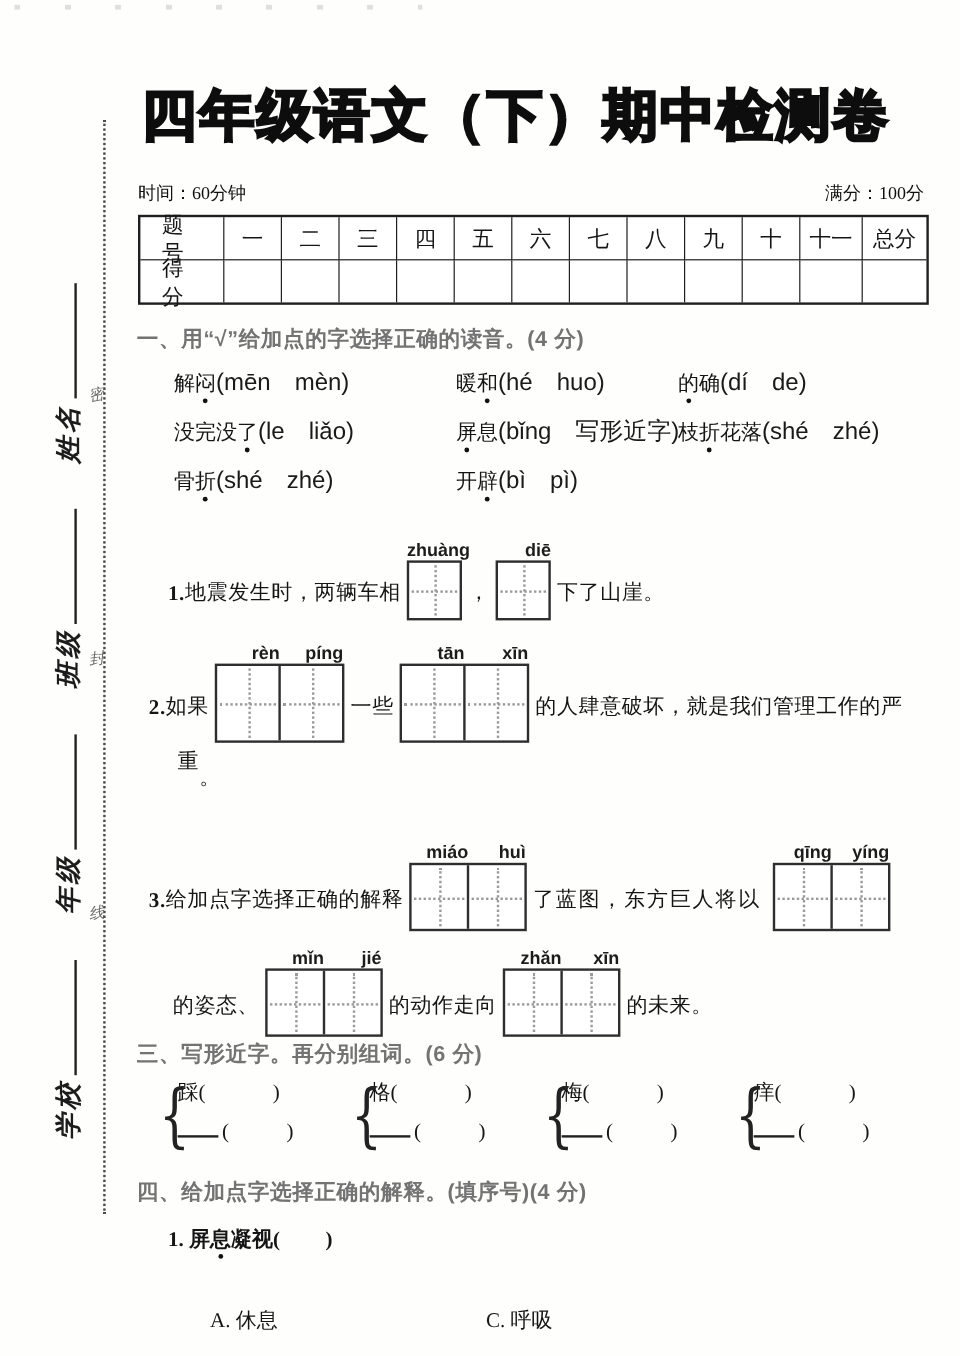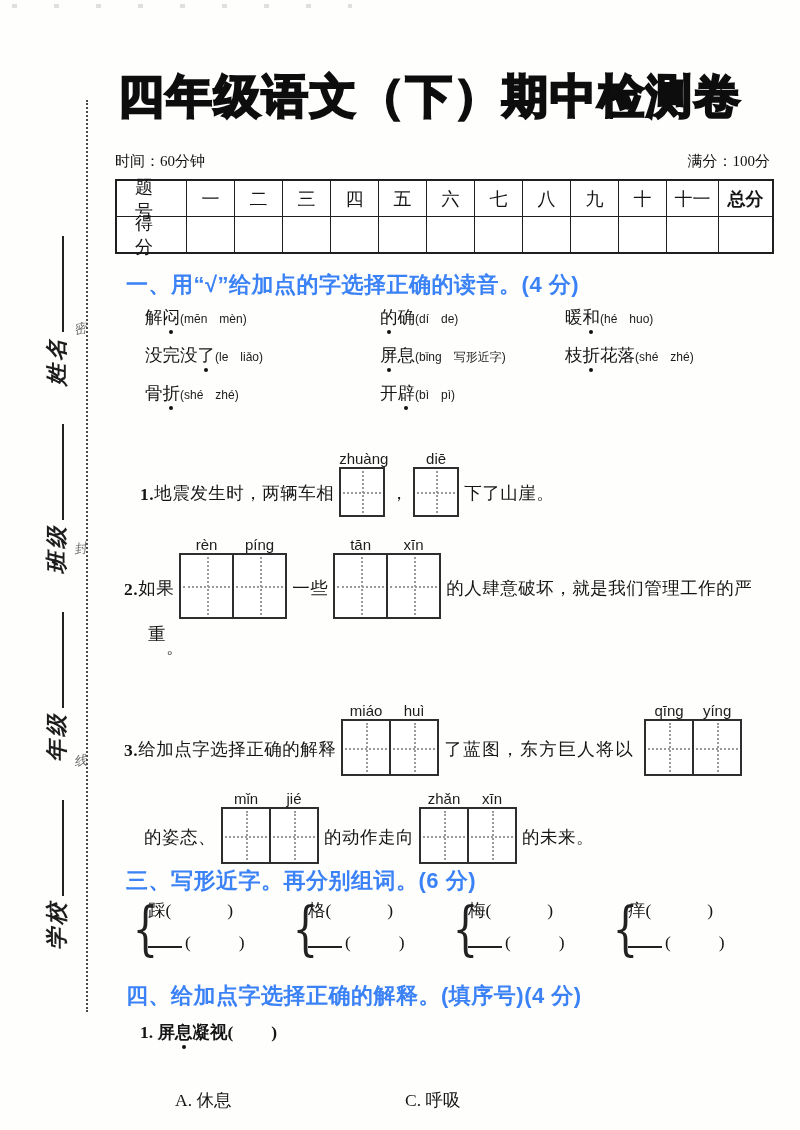--- a/index.html
+++ b/index.html
@@ -37,44 +37,44 @@
     justify-content:space-between;font-size:15px;color:#111;}
 
   
   .score-table{
     position:absolute;left:115px;top:179px;
     display:grid;grid-template-columns:70px repeat(10,48px) 52px 53px;
     border:2.5px solid #1f1f1f;background:#fff;
   }
   .tc{height:35px;display:flex;align-items:center;justify-content:center;
     font-size:18px;border-right:1.5px solid #1f1f1f;border-bottom:1.5px solid #1f1f1f;}
-  .tc:nth-child(13n){border-right:none;font-weight:bold;}
+  .tc:nth-child(13n){border-right:none;}
   .tc:nth-child(n+14){border-bottom:none;}
   .tc.lab{letter-spacing:6px;padding-left:18px;}
 
   
-  .shead{position:absolute;left:126px;margin:0;
-    font-family:"Liberation Sans",sans-serif;font-weight:bold;font-size:22px;
-    color:#3b82f6;letter-spacing:.5px;white-space:nowrap;}
+  .shead{position:absolute;left:114px;margin:0;
+    font-family:"Liberation Sans",sans-serif;font-weight:bold;font-size:18px;
+    color:#737373;letter-spacing:.5px;white-space:nowrap;}
 
   
   .s1-grid{position:absolute;left:145px;top:305px;width:628px;display:grid;
     grid-template-columns:235px 185px 208px;row-gap:14px;font-size:17.5px;}
   .s1-item{white-space:nowrap;}
-  .py{font-family:"Liberation Sans",sans-serif;font-size:12px;color:#1a1a1a;}
+  .py{font-family:"Liberation Sans",sans-serif;font-size:20px;color:#1a1a1a;}
   .du{position:relative;}
   .du::after{content:"";position:absolute;left:50%;bottom:-7px;transform:translateX(-50%);
     width:4px;height:4px;background:#111;border-radius:50%;}
 
   
   .fill-line{position:absolute;display:flex;align-items:flex-end;font-size:17.5px;white-space:nowrap;}
   .fill-line .txt{display:inline-block;letter-spacing:.5px;}
   .pbox{display:inline-flex;flex-direction:column;align-items:center;margin:0 5px;}
   .pys{display:flex;font-family:"Liberation Sans",sans-serif;font-size:15px;color:#1c1c1c;}
-  .pys span{display:inline-block;text-align:center;}
+  .pys span{display:inline-block;text-align:right;font-weight:bold;}
   .cells{display:flex;border:2px solid #2e2e2e;background:#fff;}
   .cell{position:relative;}
   .cell + .cell{border-left:2px solid #2e2e2e;}
   .cell::before{content:"";position:absolute;left:50%;top:2px;bottom:2px;border-left:2px dotted #9a9a9a;}
   .cell::after{content:"";position:absolute;top:50%;left:2px;right:2px;border-top:2px dotted #9a9a9a;}
   .sz1 .cell{width:42px;height:46px;}
   .sz2 .cell{width:51px;height:62px;}
   .sz3 .cell{width:46px;height:53px;}
   .pb1{padding-bottom:12px;}   
   .pb2{padding-bottom:19px;}
@@ -159,22 +159,22 @@
     <div class="tc"></div>
     <div class="tc"></div>
     <div class="tc"></div>
     <div class="tc"></div>
     <div class="tc"></div>
   </div>
 
   <h2 class="shead" style="top:270px">一、用“√”给加点的字选择正确的读音。(4 分)</h2>
   <div class="s1-grid">
     <div class="s1-item"><span>解</span><span class="du">闷</span><span></span><span class="py">(mēn　mèn)</span></div>
+    <div class="s1-item"><span>暖</span><span class="du">和</span><span></span><span class="py">(hé　huo)</span></div>
     <div class="s1-item"><span></span><span class="du">的</span><span>确</span><span class="py">(dí　de)</span></div>
-    <div class="s1-item"><span>暖</span><span class="du">和</span><span></span><span class="py">(hé　huo)</span></div>
     <div class="s1-item"><span>没完没</span><span class="du">了</span><span></span><span class="py">(le　liǎo)</span></div>
     <div class="s1-item"><span></span><span class="du">屏</span><span>息</span><span class="py">(bǐng　写形近字)</span></div>
     <div class="s1-item"><span>枝</span><span class="du">折</span><span>花落</span><span class="py">(shé　zhé)</span></div>
     <div class="s1-item"><span>骨</span><span class="du">折</span><span></span><span class="py">(shé　zhé)</span></div>
     <div class="s1-item"><span>开</span><span class="du">辟</span><span></span><span class="py">(bì　pì)</span></div>
   </div>
 
 
   <div class="fill-line" style="left:140px;top:450px">
     <span class="txt pb1" style="font-weight:bold">1.</span>

